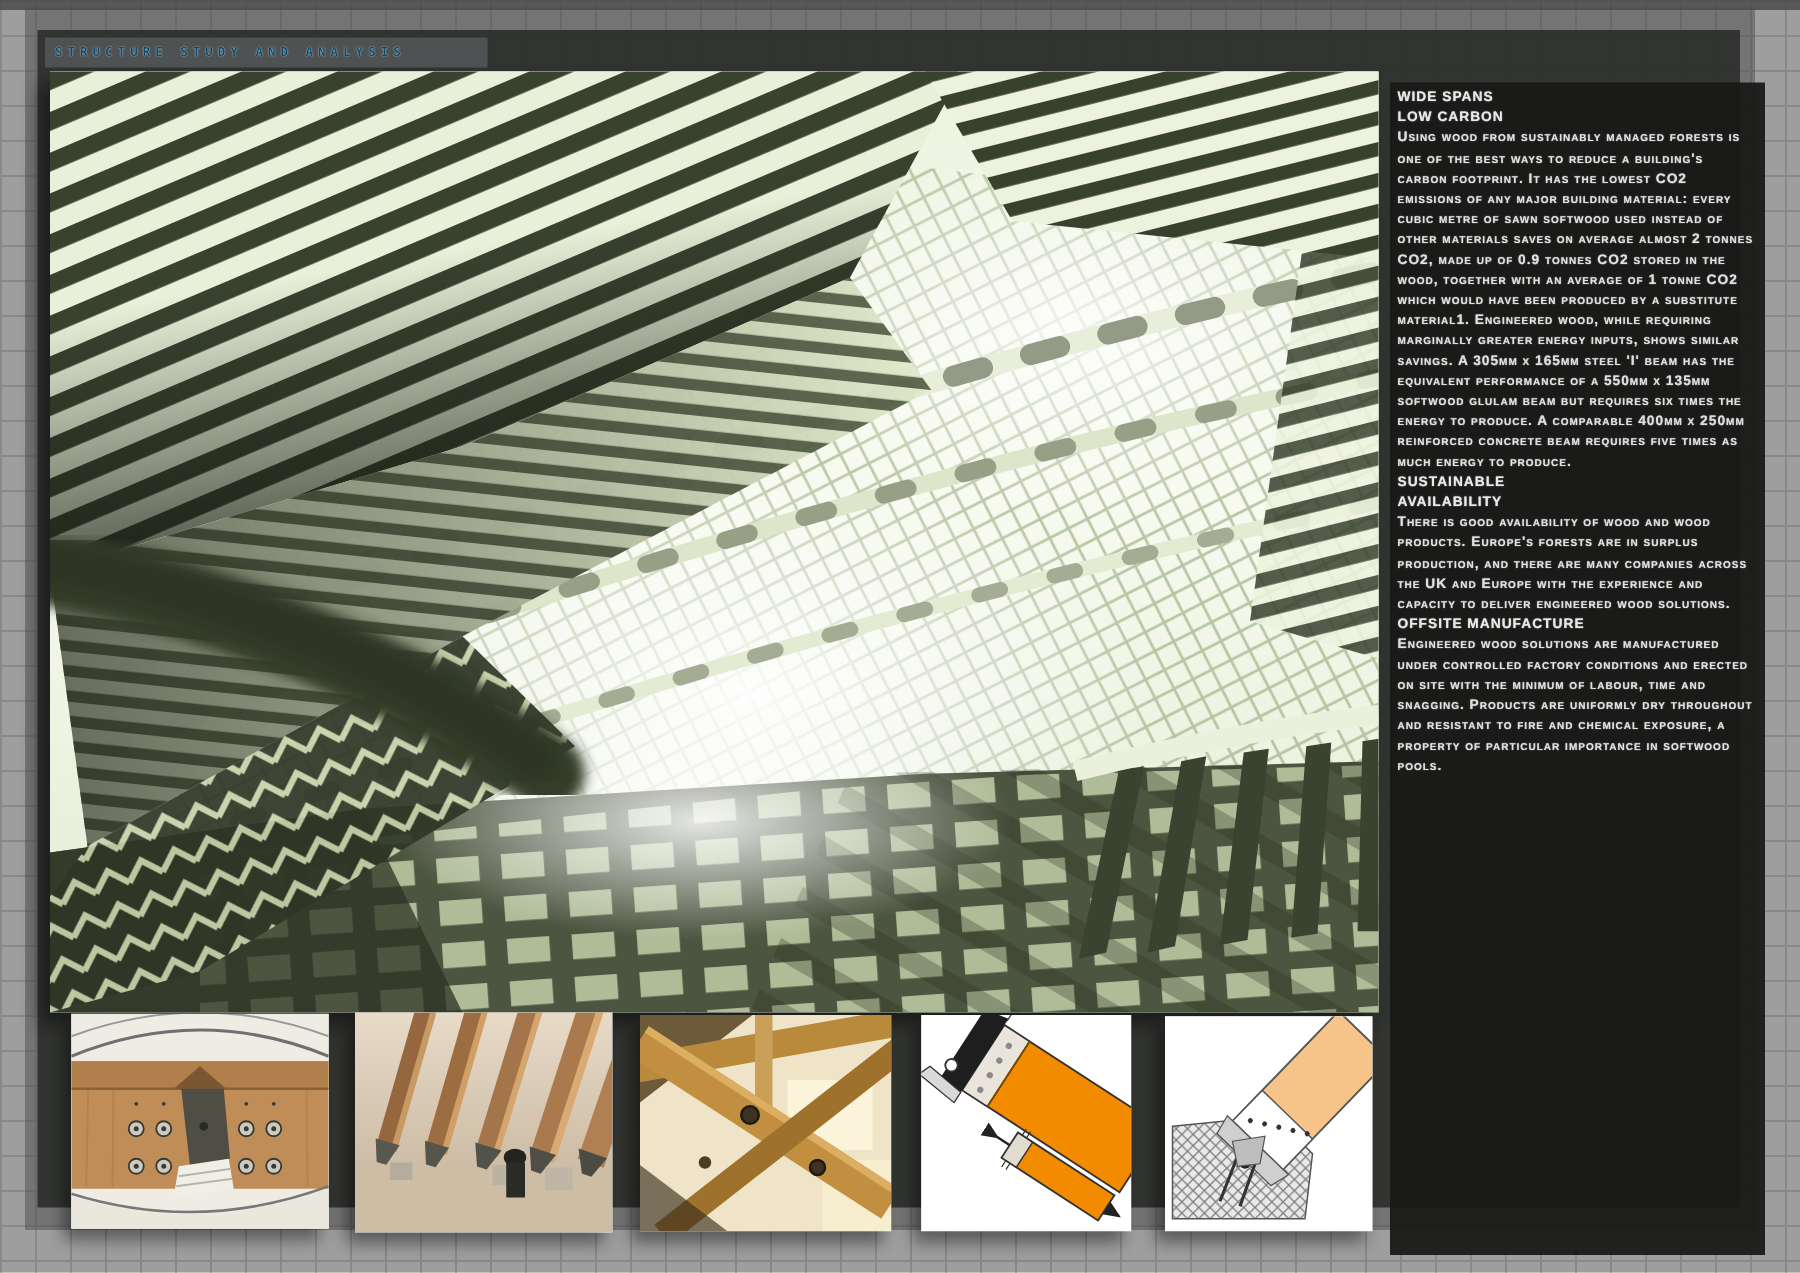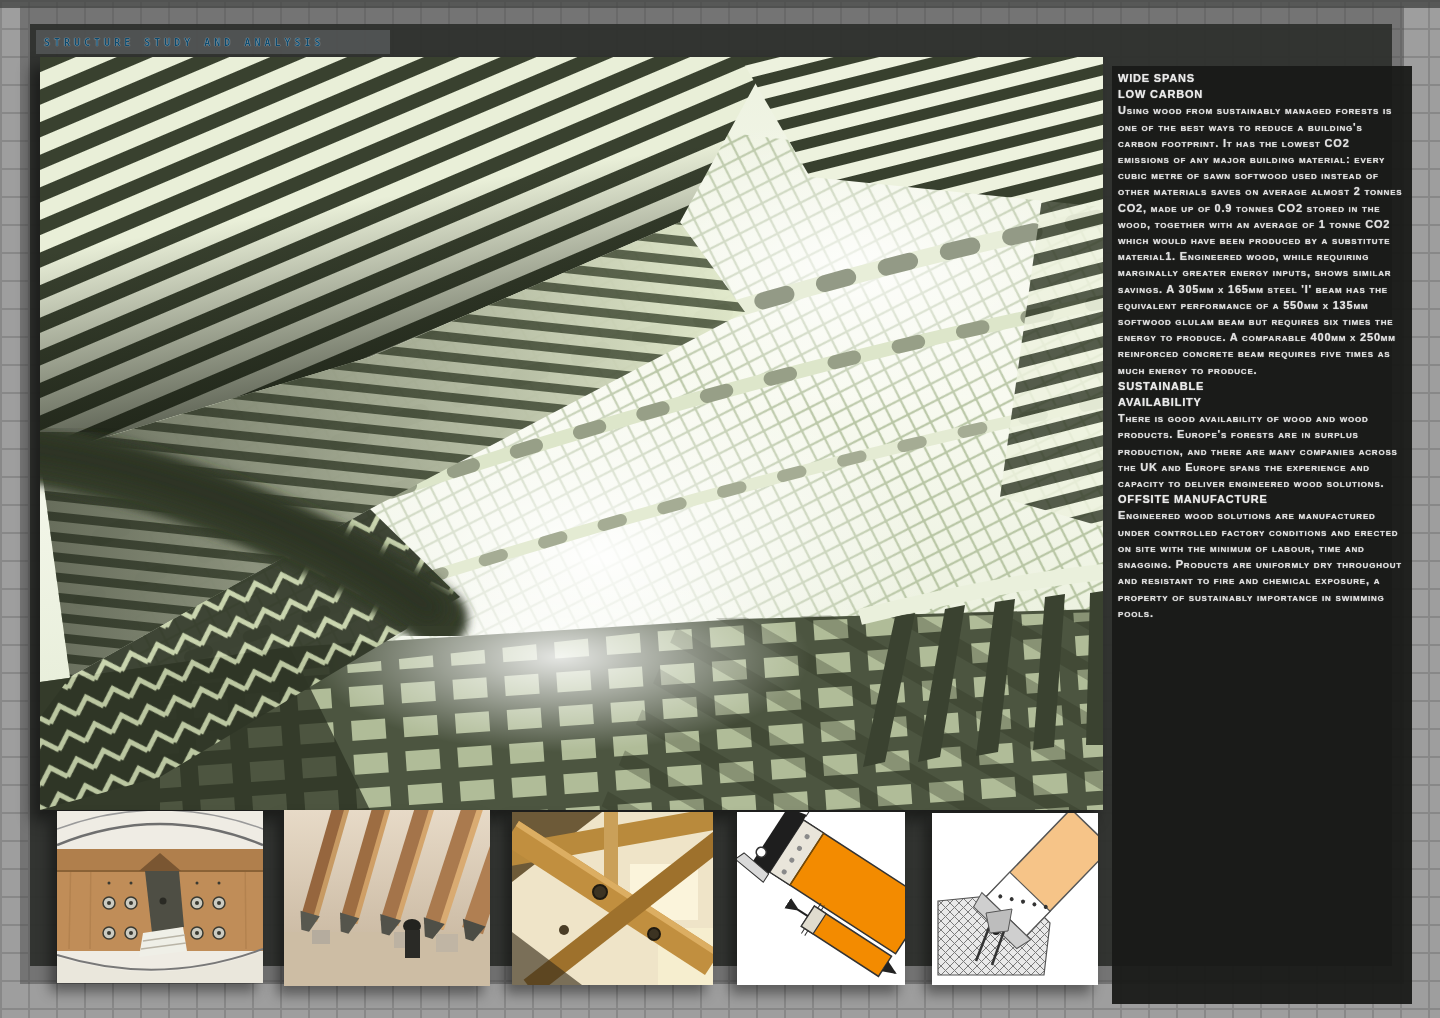--- a/index.html
+++ b/index.html
@@ -338,16 +338,16 @@
   <polygon points="54,100 80,96 76,118 58,120" fill="#bdbdbd" stroke="#555" stroke-width="1"></polygon>
 </svg>
 </div>
 
 <div class="text-panel">
   <h2>WIDE SPANS</h2>
   <h2>LOW CARBON</h2>
   <p>Using wood from sustainably managed forests is one of the best ways to reduce a building's carbon footprint. It has the lowest CO2 emissions of any major building material: every cubic metre of sawn softwood used instead of other materials saves on average almost 2 tonnes CO2, made up of 0.9 tonnes CO2 stored in the wood, together with an average of 1 tonne CO2 which would have been produced by a substitute material1. Engineered wood, while requiring marginally greater energy inputs, shows similar savings. A 305mm x 165mm steel 'I' beam has the equivalent performance of a 550mm x 135mm softwood glulam beam but requires six times the energy to produce. A comparable 400mm x 250mm reinforced concrete beam requires five times as much energy to produce.</p>
   <h2>SUSTAINABLE</h2>
   <h2>AVAILABILITY</h2>
-  <p>There is good availability of wood and wood products. Europe's forests are in surplus production, and there are many companies across the UK and Europe spans the experience and capacity to deliver engineered wood solutions.</p>
+  <p>There is good availability of wood and wood products. Europe's forests are in surplus production, and there are many companies across the UK and Europe with the experience and capacity to deliver engineered wood solutions.</p>
   <h2>OFFSITE MANUFACTURE</h2>
-  <p>Engineered wood solutions are manufactured under controlled factory conditions and erected on site with the minimum of labour, time and snagging. Products are uniformly dry throughout and resistant to fire and chemical exposure, a property of sustainably importance in swimming pools.</p>
+  <p>Engineered wood solutions are manufactured under controlled factory conditions and erected on site with the minimum of labour, time and snagging. Products are uniformly dry throughout and resistant to fire and chemical exposure, a property of particular importance in softwood pools.</p>
 </div>
 
 </body></html>

